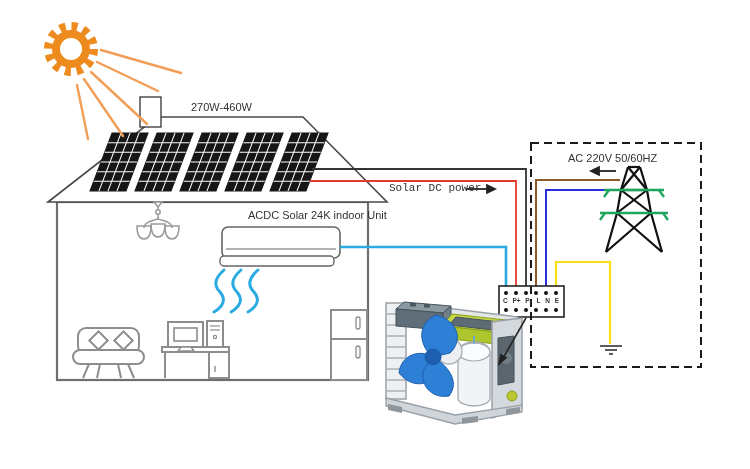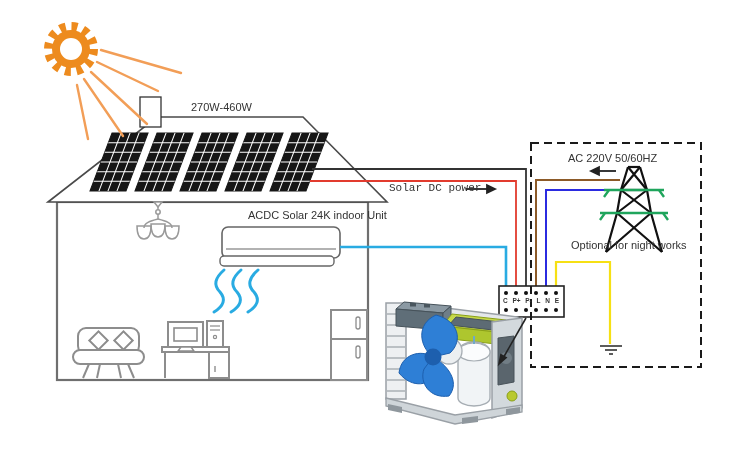--- a/index.html
+++ b/index.html
@@ -258,21 +258,20 @@
       <line x1="526" y1="318" x2="502" y2="360"></line>
       <polygon points="499,364 506.1,357.7 500.9,354.7"></polygon>
     </g>
   </g>
 
 </svg>
 
 <div class="lbl lbl-power">270W-460W</div>
 <div class="lbl lbl-solardc">Solar DC power</div>
 <div class="lbl lbl-acpower">AC 220V 50/60HZ</div>
-<div class="lbl lbl-night">Optional for night works</div>
 <div class="lbl lbl-indoor">ACDC Solar 24K indoor Unit</div>
 
 <div class="terminal-labels">
   <span>C</span>
   <span>P+</span>
   <span>P-</span>
   <span>L</span>
   <span>N</span>
   <span>E</span>
 </div>

